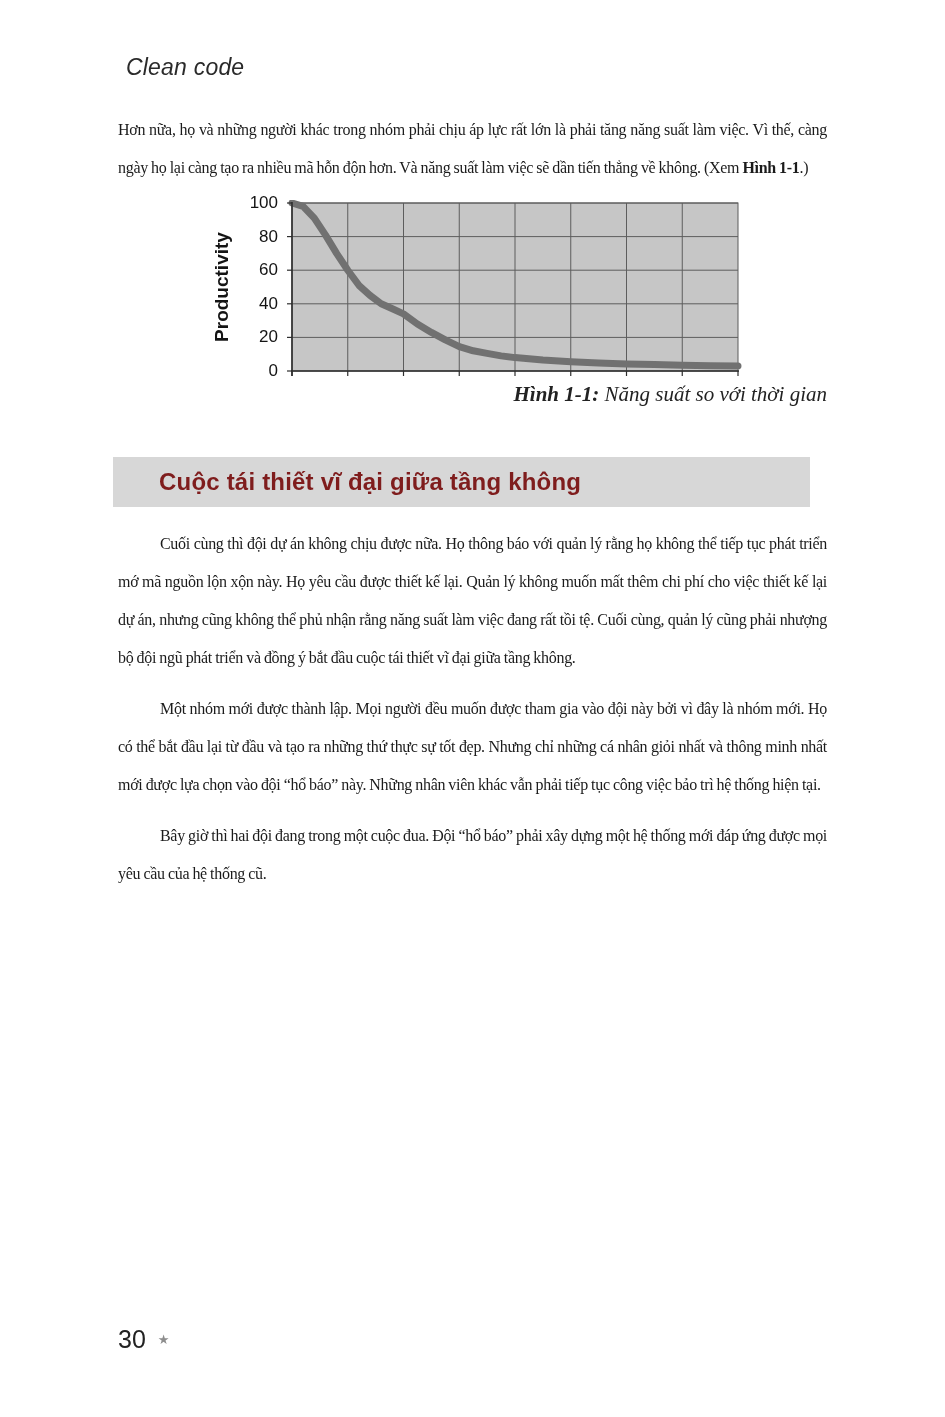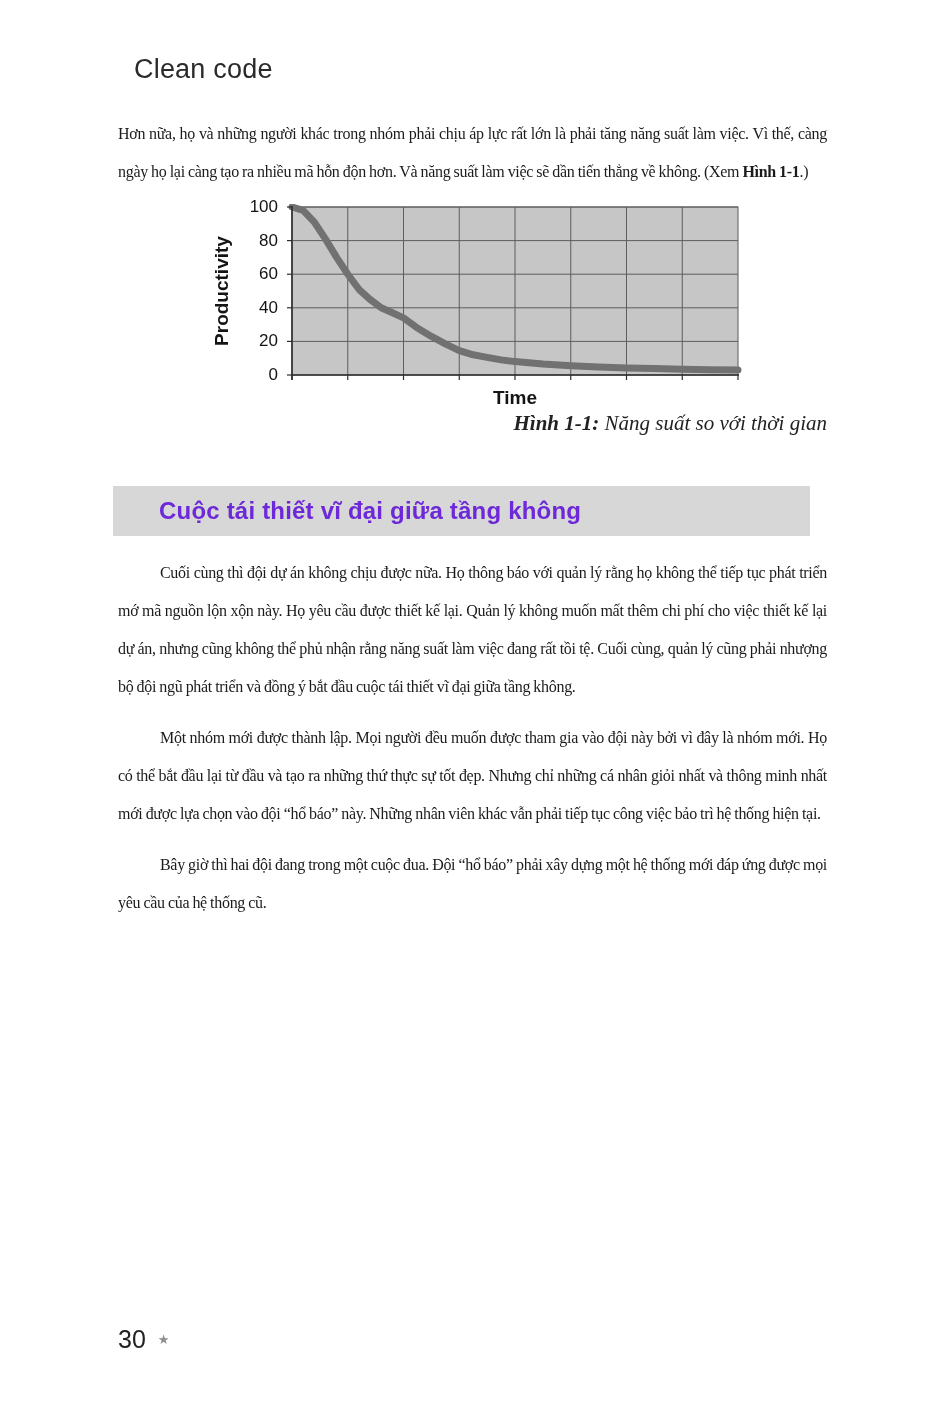--- a/index.html
+++ b/index.html
@@ -3,22 +3,22 @@
 <meta charset="utf-8">
 <style>
   * { box-sizing: border-box; }
   html,body { margin:0; padding:0; background:#ffffff; }
   .page {
     position:relative; width:945px; height:1417px; background:#ffffff;
     font-family:"Liberation Serif", serif; color:#1b1b1b; overflow:hidden;
   }
   .content { position:absolute; left:118px; top:54px; width:709px; }
   .running-header {
-    font-family:"Liberation Sans", sans-serif; font-size:27px; color:#2a2a2a;
-    margin:0 0 30px 16px; letter-spacing:0.2px;
+    font-family:"Liberation Sans", sans-serif; font-size:23px; color:#2a2a2a;
+    margin:0 0 30px 8px; letter-spacing:0.2px;font-style:italic;
   }
   .para {
     font-size:16px; line-height:38px; text-align:justify; letter-spacing:-0.3px;
     word-spacing:-0.5px; margin:0 0 13px 0;
   }
   .para.indent { text-indent:42px; }
 
   
   .figure { margin:12px 0 0 86px; }
   .chart-row { display:flex; }
@@ -40,21 +40,21 @@
     font-family:"Liberation Sans", sans-serif; font-weight:bold; font-size:19px; color:#141414;
   }
   .caption { text-align:right; font-size:21px; margin-top:2px; color:#222; }
   .caption .lbl { font-weight:bold; font-style:italic; }
   .caption .txt { font-style:italic; }
 
   .heading-bar {
     background:#d7d7d7; height:50px; width:697px; margin:50px 7px 18px -5px;
     display:flex; align-items:center; padding-left:46px;
     font-family:"Liberation Sans", sans-serif; font-weight:bold; font-size:24px;
-    color:#6d28d9; letter-spacing:0.2px;
+    color:#7f1d1d; letter-spacing:0.2px;
   }
 
   .footer {
     position:absolute; left:118px; top:1325px; display:flex; align-items:center; gap:12px;
     font-family:"Liberation Sans", sans-serif; font-size:25px; color:#222;
   }
   .star { font-size:13px; color:#8d8d8d; line-height:1; }
 </style>
 </head>
 <body>
@@ -107,21 +107,20 @@
             <line x1="398.25" y1="171" x2="398.25" y2="176" stroke="#2e2e2e" stroke-width="1.2"></line>
             <line x1="454" y1="171" x2="454" y2="176" stroke="#2e2e2e" stroke-width="1.2"></line>
             <line x1="3" y1="171" x2="8" y2="171" stroke="#2e2e2e" stroke-width="1.2"></line>
             <line x1="3" y1="137.4" x2="8" y2="137.4" stroke="#2e2e2e" stroke-width="1.2"></line>
             <line x1="3" y1="103.8" x2="8" y2="103.8" stroke="#2e2e2e" stroke-width="1.2"></line>
             <line x1="3" y1="70.2" x2="8" y2="70.2" stroke="#2e2e2e" stroke-width="1.2"></line>
             <line x1="3" y1="36.599999999999994" x2="8" y2="36.599999999999994" stroke="#2e2e2e" stroke-width="1.2"></line>
             <line x1="3" y1="3" x2="8" y2="3" stroke="#2e2e2e" stroke-width="1.2"></line>
           </svg>
       </div>
-      <div class="xlabel">Time</div>
       <div class="caption"><span class="lbl">Hình 1-1:</span><span class="txt"> Năng suất so với thời gian</span></div>
     </div>
 
     <div class="heading-bar">
       <span>Cuộc tái thiết vĩ đại giữa tầng không</span>
     </div>
 
     <p class="para indent">Cuối cùng thì đội dự án không chịu được nữa. Họ thông báo với quản lý rằng họ không thể tiếp tục phát triển mớ mã nguồn lộn xộn này. Họ yêu cầu được thiết kế lại. Quản lý không muốn mất thêm chi phí cho việc thiết kế lại dự án, nhưng cũng không thể phủ nhận rằng năng suất làm việc đang rất tồi tệ. Cuối cùng, quản lý cũng phải nhượng bộ đội ngũ phát triển và đồng ý bắt đầu cuộc tái thiết vĩ đại giữa tầng không.</p>
     <p class="para indent">Một nhóm mới được thành lập. Mọi người đều muốn được tham gia vào đội này bởi vì đây là nhóm mới. Họ có thể bắt đầu lại từ đầu và tạo ra những thứ thực sự tốt đẹp. Nhưng chỉ những cá nhân giỏi nhất và thông minh nhất mới được lựa chọn vào đội “hổ báo” này. Những nhân viên khác vẫn phải tiếp tục công việc bảo trì hệ thống hiện tại.</p>
     <p class="para indent">Bây giờ thì hai đội đang trong một cuộc đua. Đội “hổ báo” phải xây dựng một hệ thống mới đáp ứng được mọi yêu cầu của hệ thống cũ.</p>

